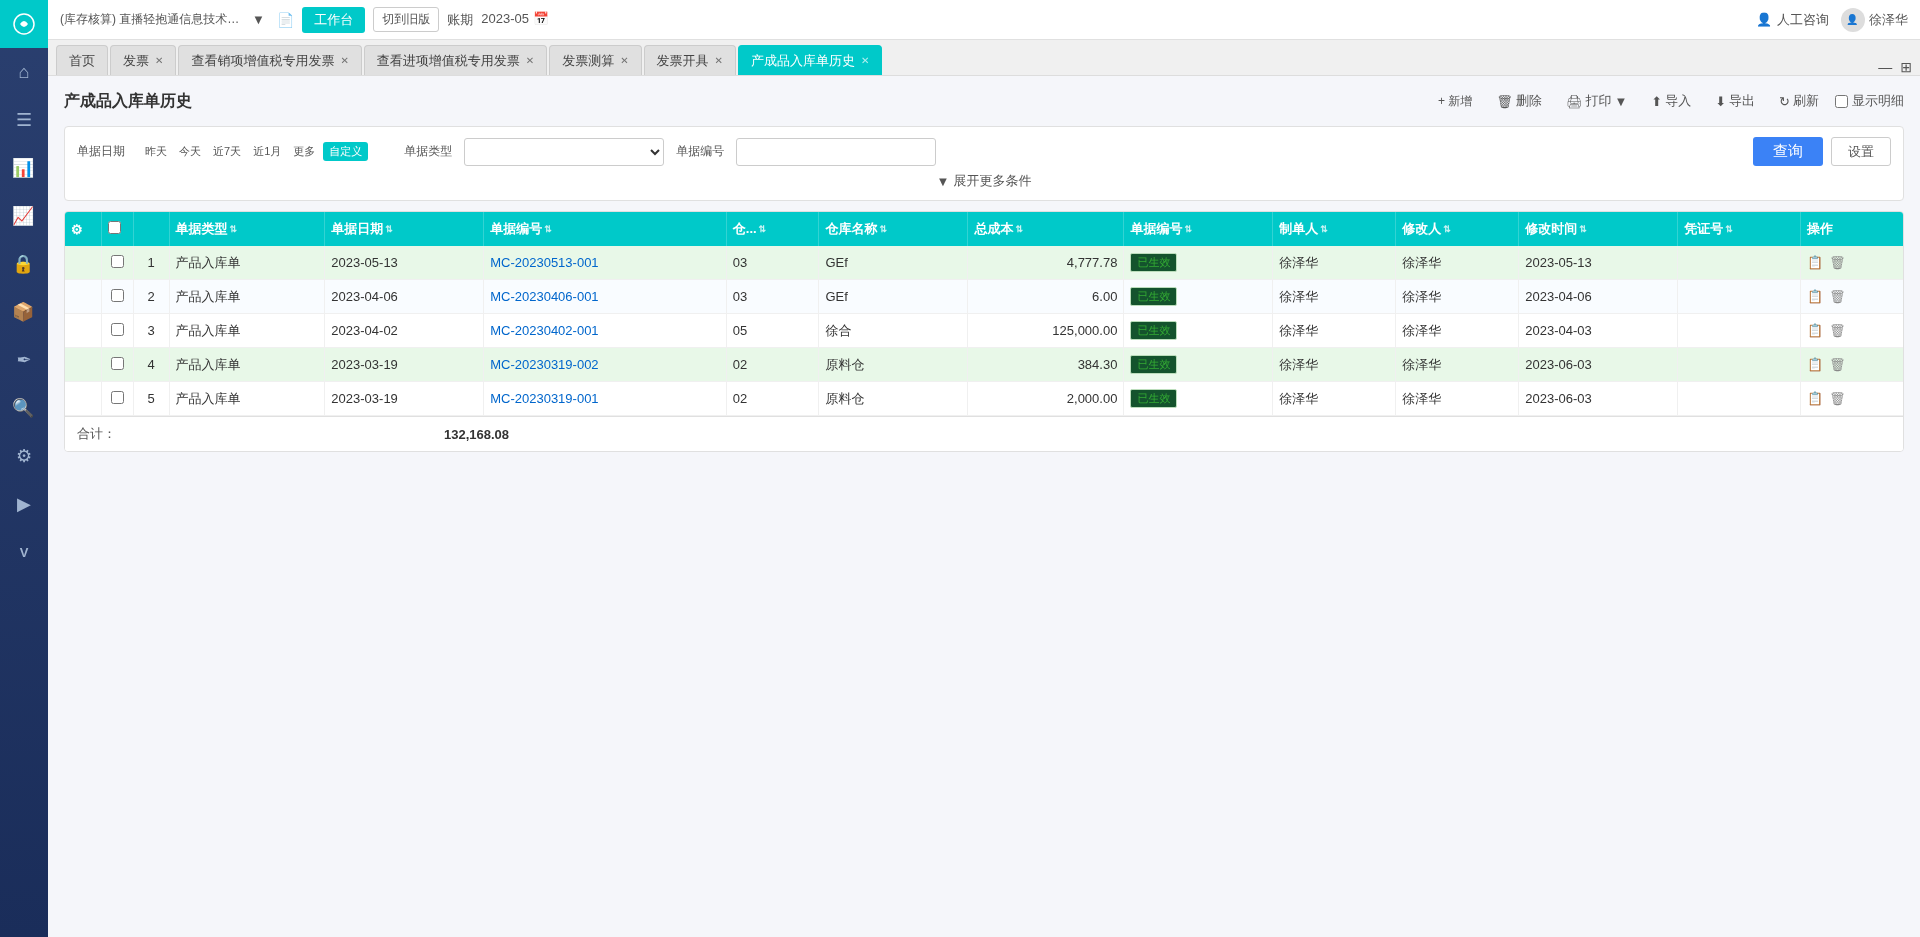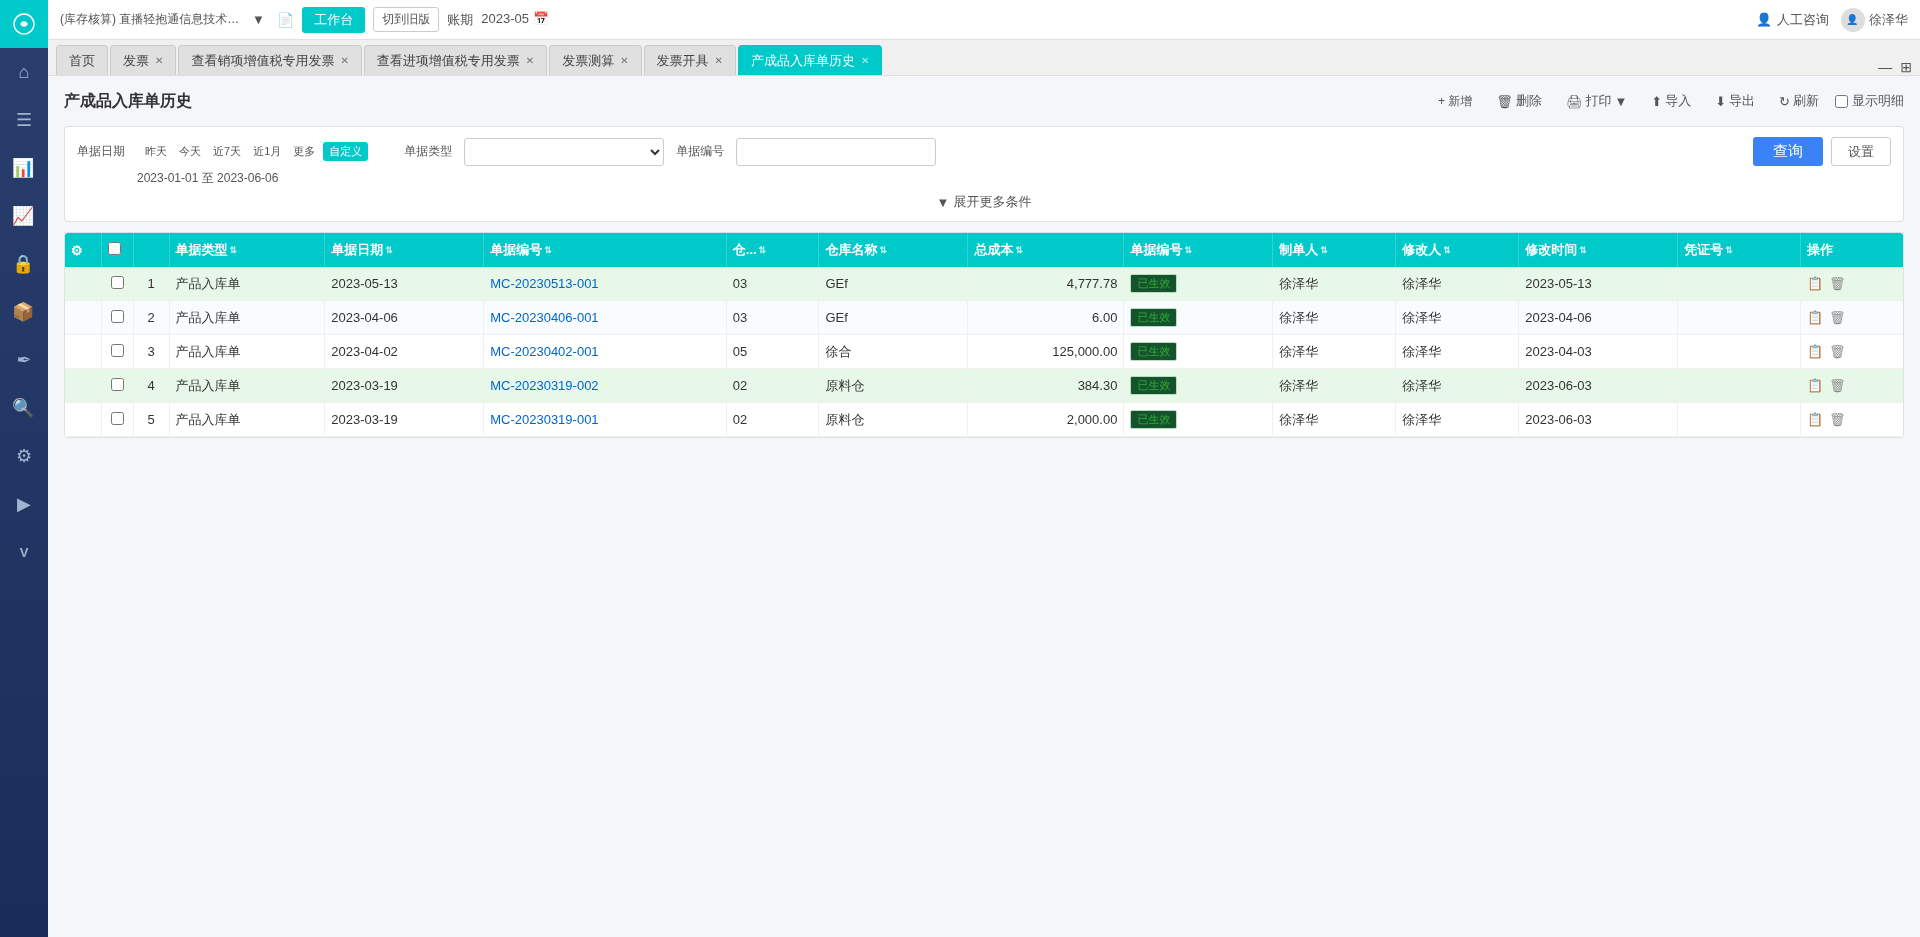--- a/index.html
+++ b/index.html
@@ -620,21 +620,20 @@
             <option value=""></option>
           </select>
           <span class="filter-label">单据编号</span>
           <input class="filter-input" type="text" style="">
         </div>
         <div class="filter-right">
           <button class="query-btn">查询</button>
           <button class="settings-btn">设置</button>
         </div>
       </div>
-      <div class="filter-date-range" style="margin-top:4px; padding-left:60px;">2023-01-01 至 2023-06-06</div>
       <div class="expand-more-row">
         <button class="expand-more-btn">
           <span>▼</span>
           <span>展开更多条件</span>
         </button>
       </div>
     </div>
 
     <div class="table-container">
       <table class="data-table">
@@ -855,17 +854,21 @@
       <td>
         <div class="action-icons">
           <span class="action-icon" title="编辑">📋</span>
           <span class="action-icon" title="删除">🗑</span>
         </div>
       </td>
     </tr>
           </tbody>
       </table>
 
+      <div class="table-footer">
+        <span class="footer-total-label">合计：</span>
+        <span class="footer-total-value">132,168.08</span>
+      </div>
 
     </div>
 
   </div>
 </div>
 
 </body></html>

